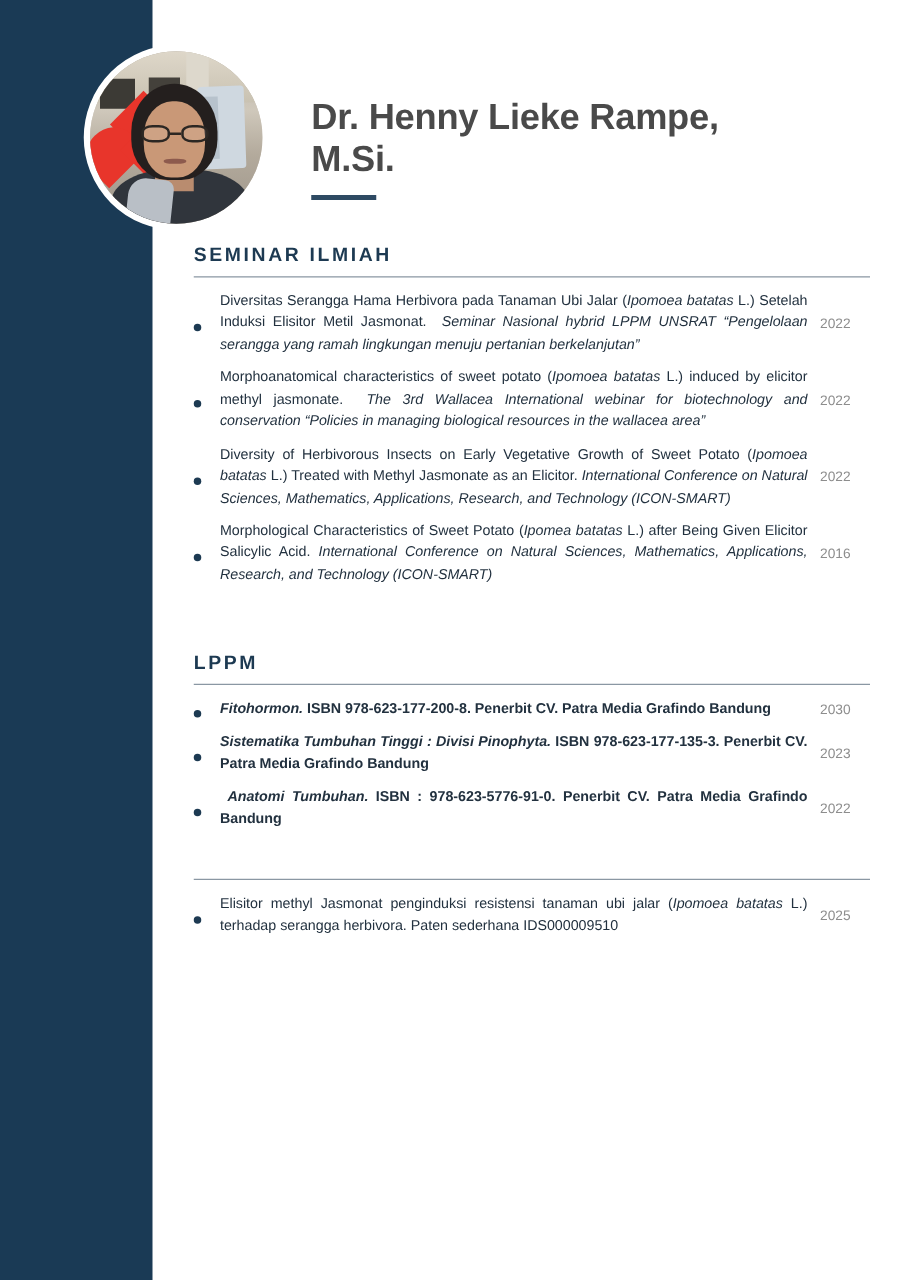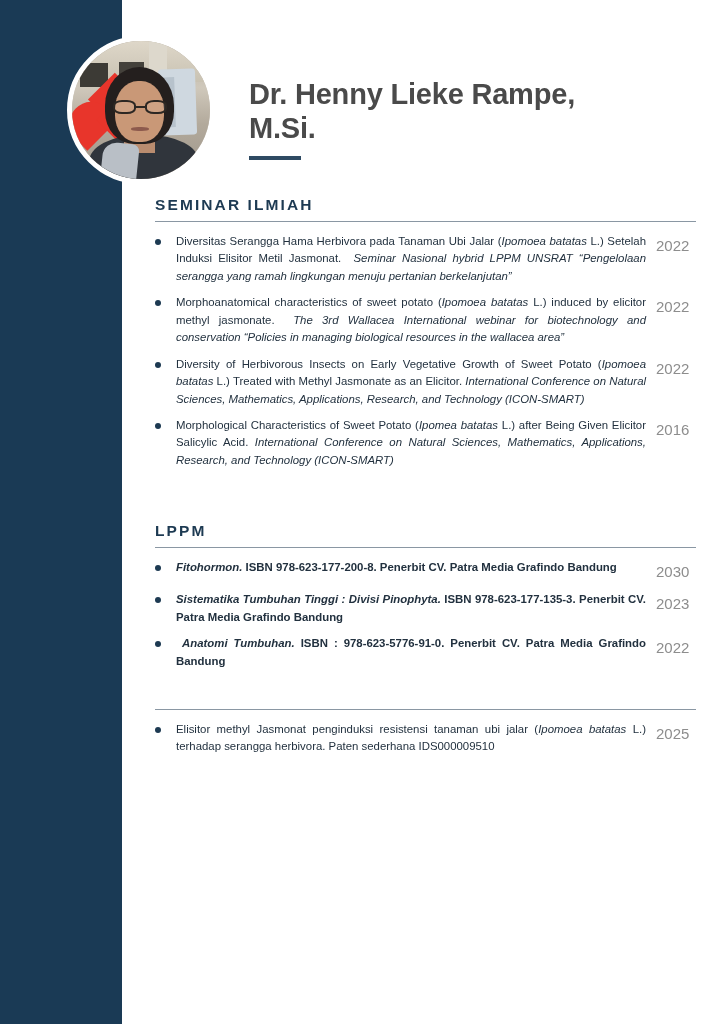--- a/index.html
+++ b/index.html
@@ -244,21 +244,21 @@
   }
   .section-rule {
     height: 1px;
     background: #8a97a3;
     width: 100%;
     margin-bottom: 11px;
   }
 
   .entry {
     display: flex;
-    align-items: flex-start;
+    align-items: center;
     margin-bottom: 9px;
   }
   .entry .bullet {
     flex: 0 0 auto;
     width: 21px;
     padding-top: 6px;
   }
   .entry .bullet i {
     display: block;
     width: 6px;
@@ -277,21 +277,21 @@
   .entry .etext em {
     font-style: italic;
   }
   .entry .etext b {
     font-weight: bold;
   }
   .entry .eyear {
     flex: 0 0 auto;
     width: 40px;
     text-align: left;
-    font-size: 15px;
+    font-size: 11px;
     color: #8d8d8d;
     padding-top: 2px;
     line-height: 1.4;
   }
 
   .gap-lg { height: 44px; }
   .gap-md { height: 30px; }
 </style>
 </head>
 <body>

